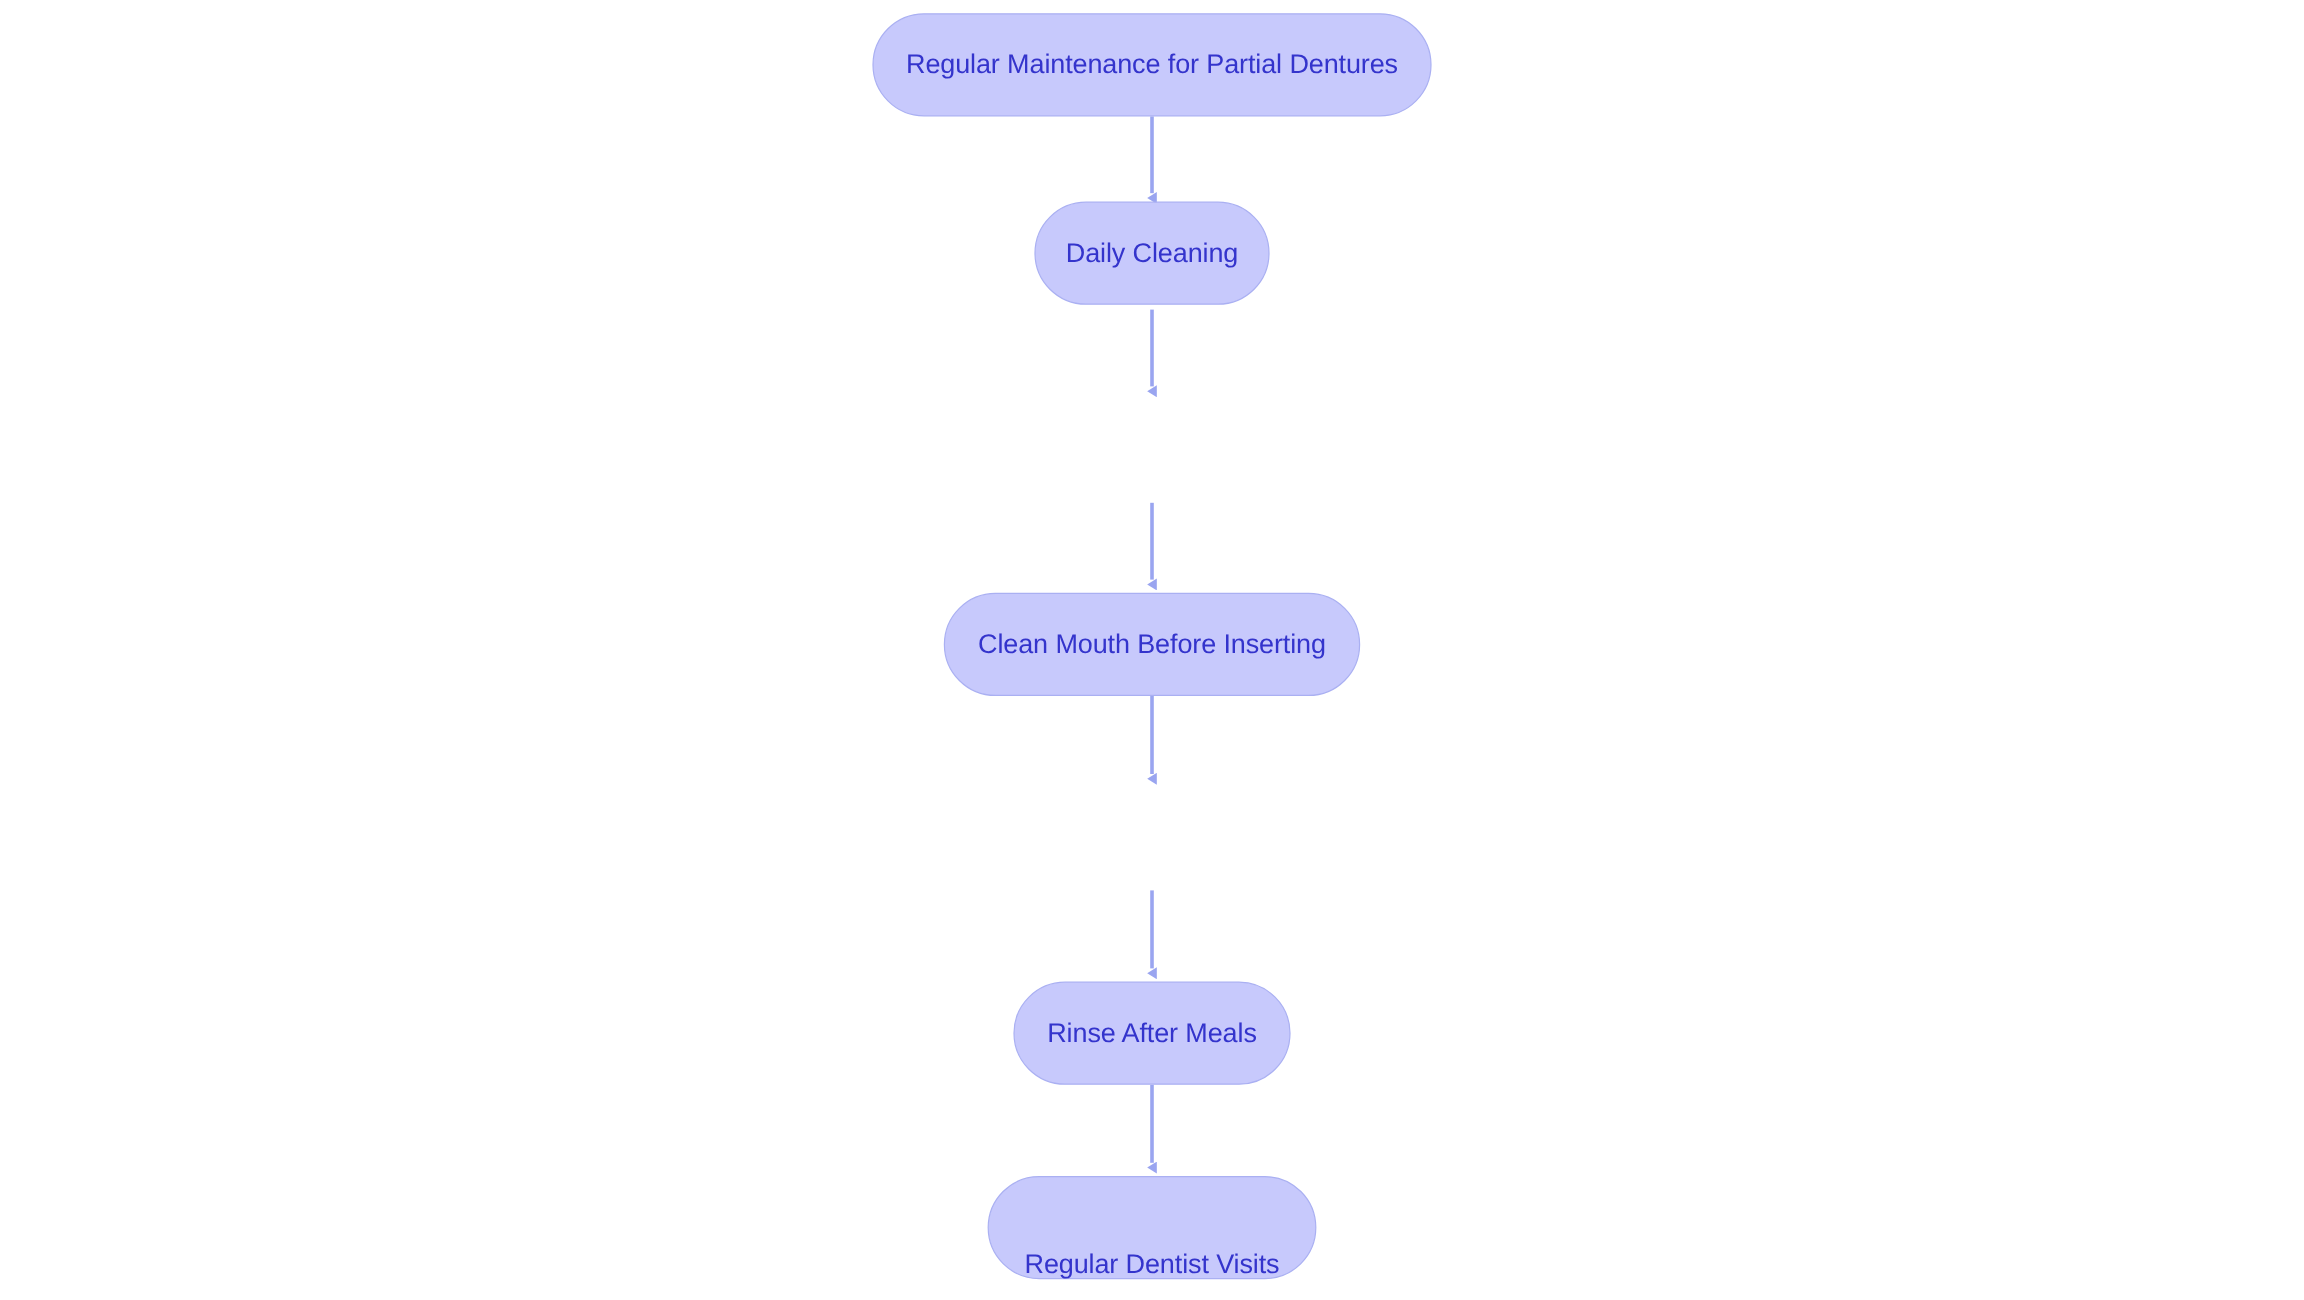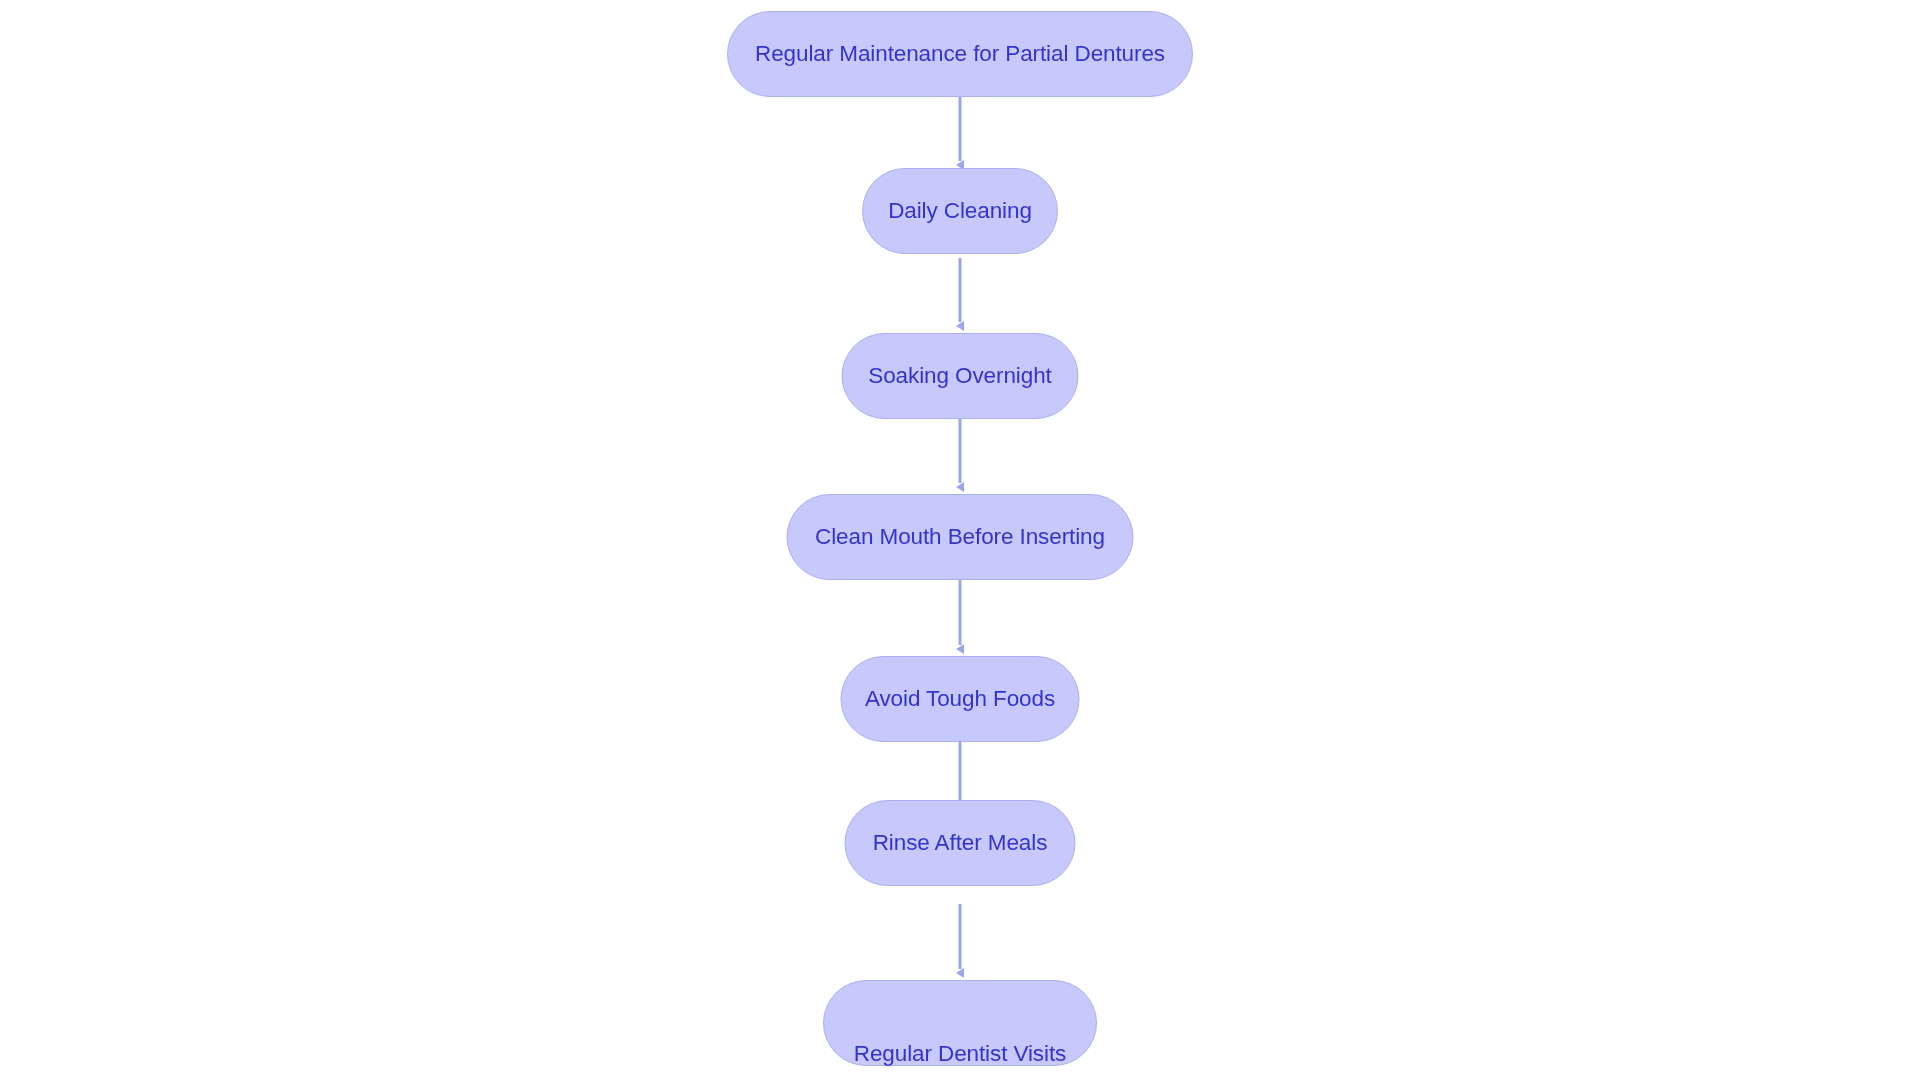--- a/index.html
+++ b/index.html
@@ -53,21 +53,21 @@
     letter-spacing: -0.1px;
     white-space: nowrap;
     font-family: "Liberation Sans", "DejaVu Sans", sans-serif;
   }
 
   .n0 { top: 11px;  width: 466px; }
   .n1 { top: 168px; width: 196px; }
   .n2 { top: 333px; width: 237px; }
   .n3 { top: 494px; width: 347px; }
   .n4 { top: 656px; width: 239px; }
-  .n5 { top: 800px; width: 231px; }
+  .n5 { top: 818px; width: 231px; }
   .n6 { top: 980px; width: 274px; align-items: flex-end; }
 </style>
 </head>
 <body>
 
 <div id="flowchart-canvas">
 
   <svg class="edge-layer" width="1920" height="1083" viewBox="0 0 1920 1083" xmlns="http://www.w3.org/2000/svg">
     <defs>
       <marker id="arrowhead" markerWidth="10" markerHeight="8" refX="1" refY="4" orient="auto" markerUnits="userSpaceOnUse">
@@ -86,31 +86,25 @@
   </svg>
 
   <div class="node n0">
     <span class="node-label">Regular Maintenance for Partial Dentures</span>
   </div>
 
   <div class="node n1">
     <span class="node-label">Daily Cleaning</span>
   </div>
 
-  <div class="node n2">
-    <span class="node-label">Soaking Overnight</span>
-  </div>
 
   <div class="node n3">
     <span class="node-label">Clean Mouth Before Inserting</span>
   </div>
 
-  <div class="node n4">
-    <span class="node-label">Avoid Tough Foods</span>
-  </div>
 
   <div class="node n5">
     <span class="node-label">Rinse After Meals</span>
   </div>
 
   <div class="node n6">
     <span class="node-label">Regular Dentist Visits</span>
   </div>
 
 </div>

